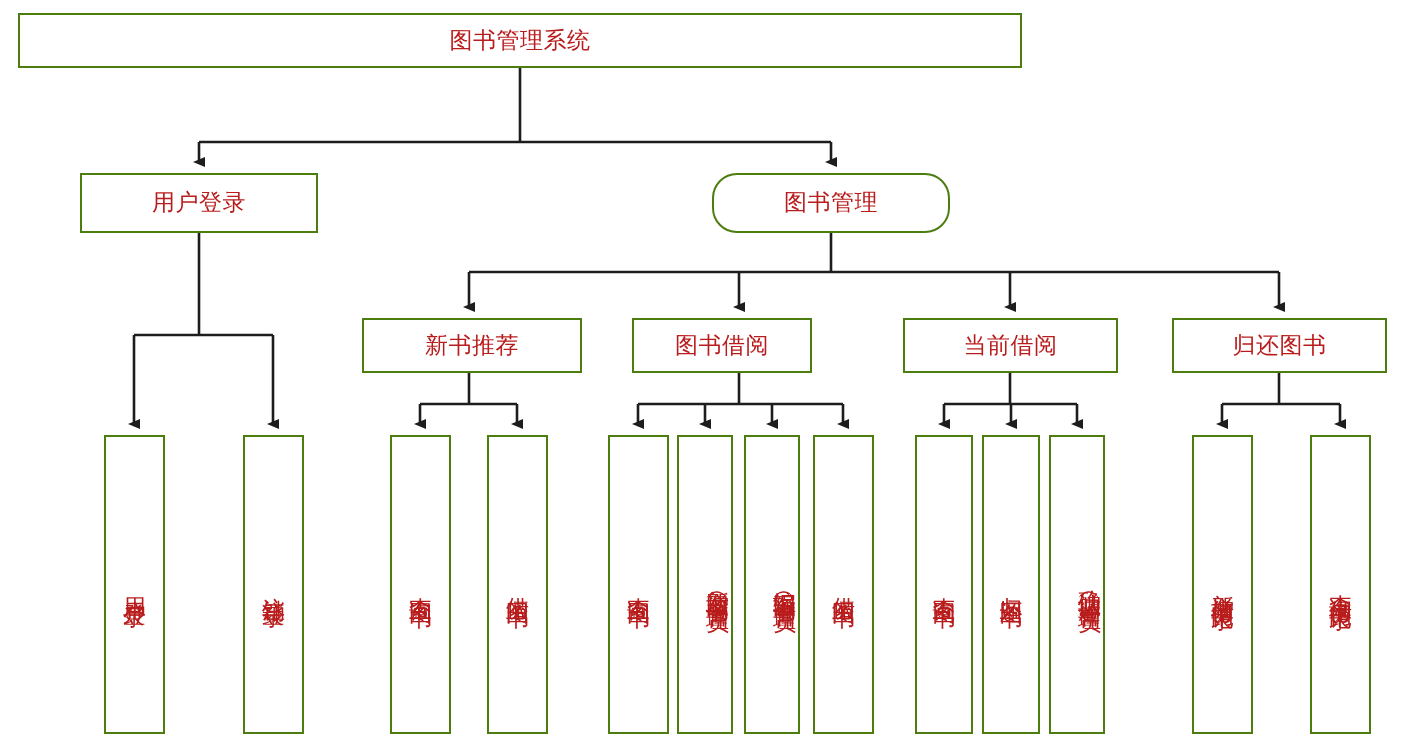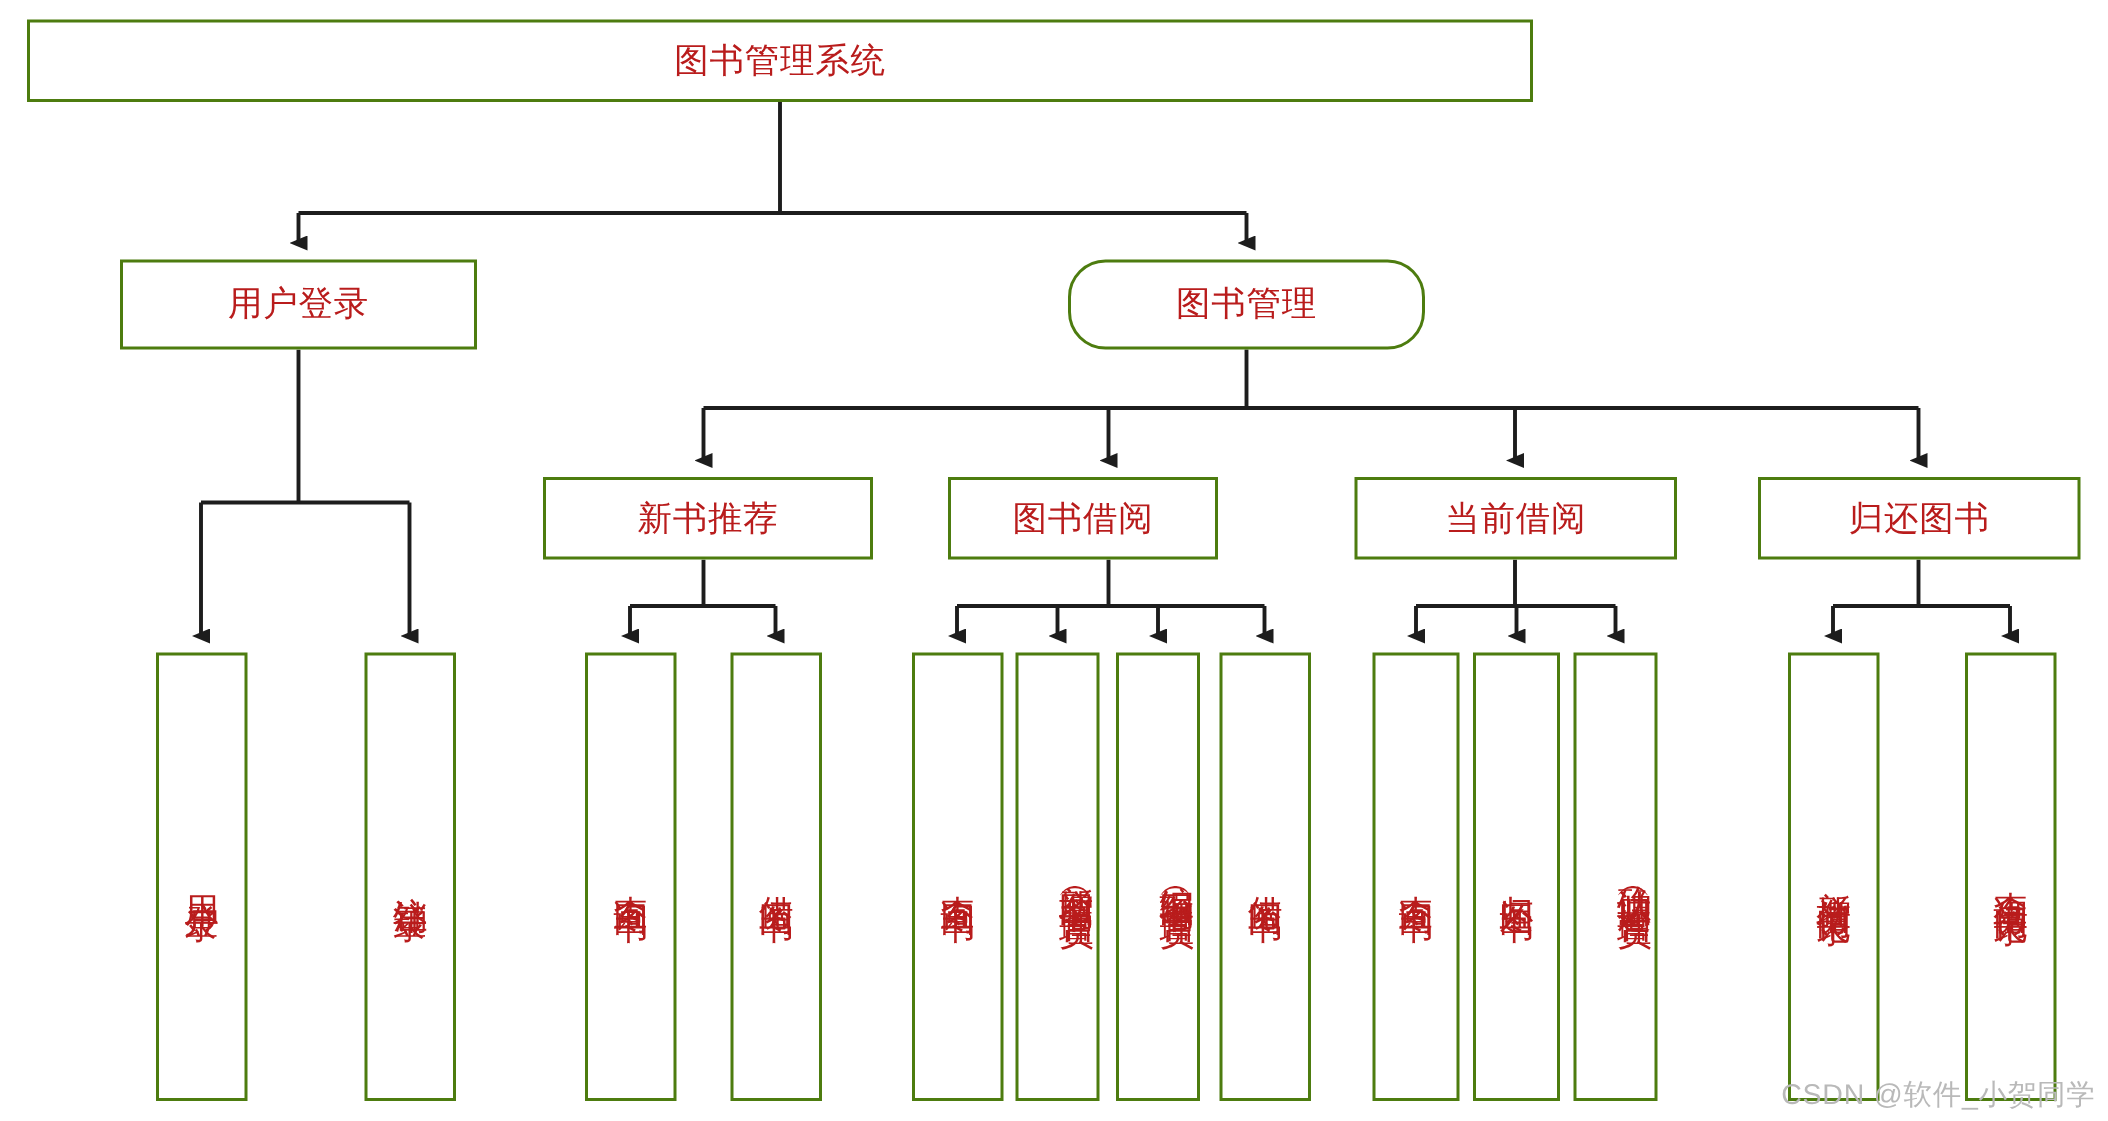--- a/index.html
+++ b/index.html
@@ -175,14 +175,13 @@
   <div class="node vert toptext" id="node-leaf-10" style="left: 1049px; top: 435px; width: 56px; height: 299px;">
     <span>确认归还（管理员）</span>
   </div>
   <div class="node vert" id="node-leaf-11" style="left: 1192px; top: 435px; width: 61px; height: 299px; align-items: center; padding-top: 0px;">
     <span>新增借阅记录</span>
   </div>
   <div class="node vert" id="node-leaf-12" style="left: 1310px; top: 435px; width: 61px; height: 299px; align-items: center; padding-top: 0px;">
     <span>查询借阅记录</span>
   </div>
 
-  <div class="watermark">CSDN @软件_小贺同学</div>
 </div>
 
 </body></html>

